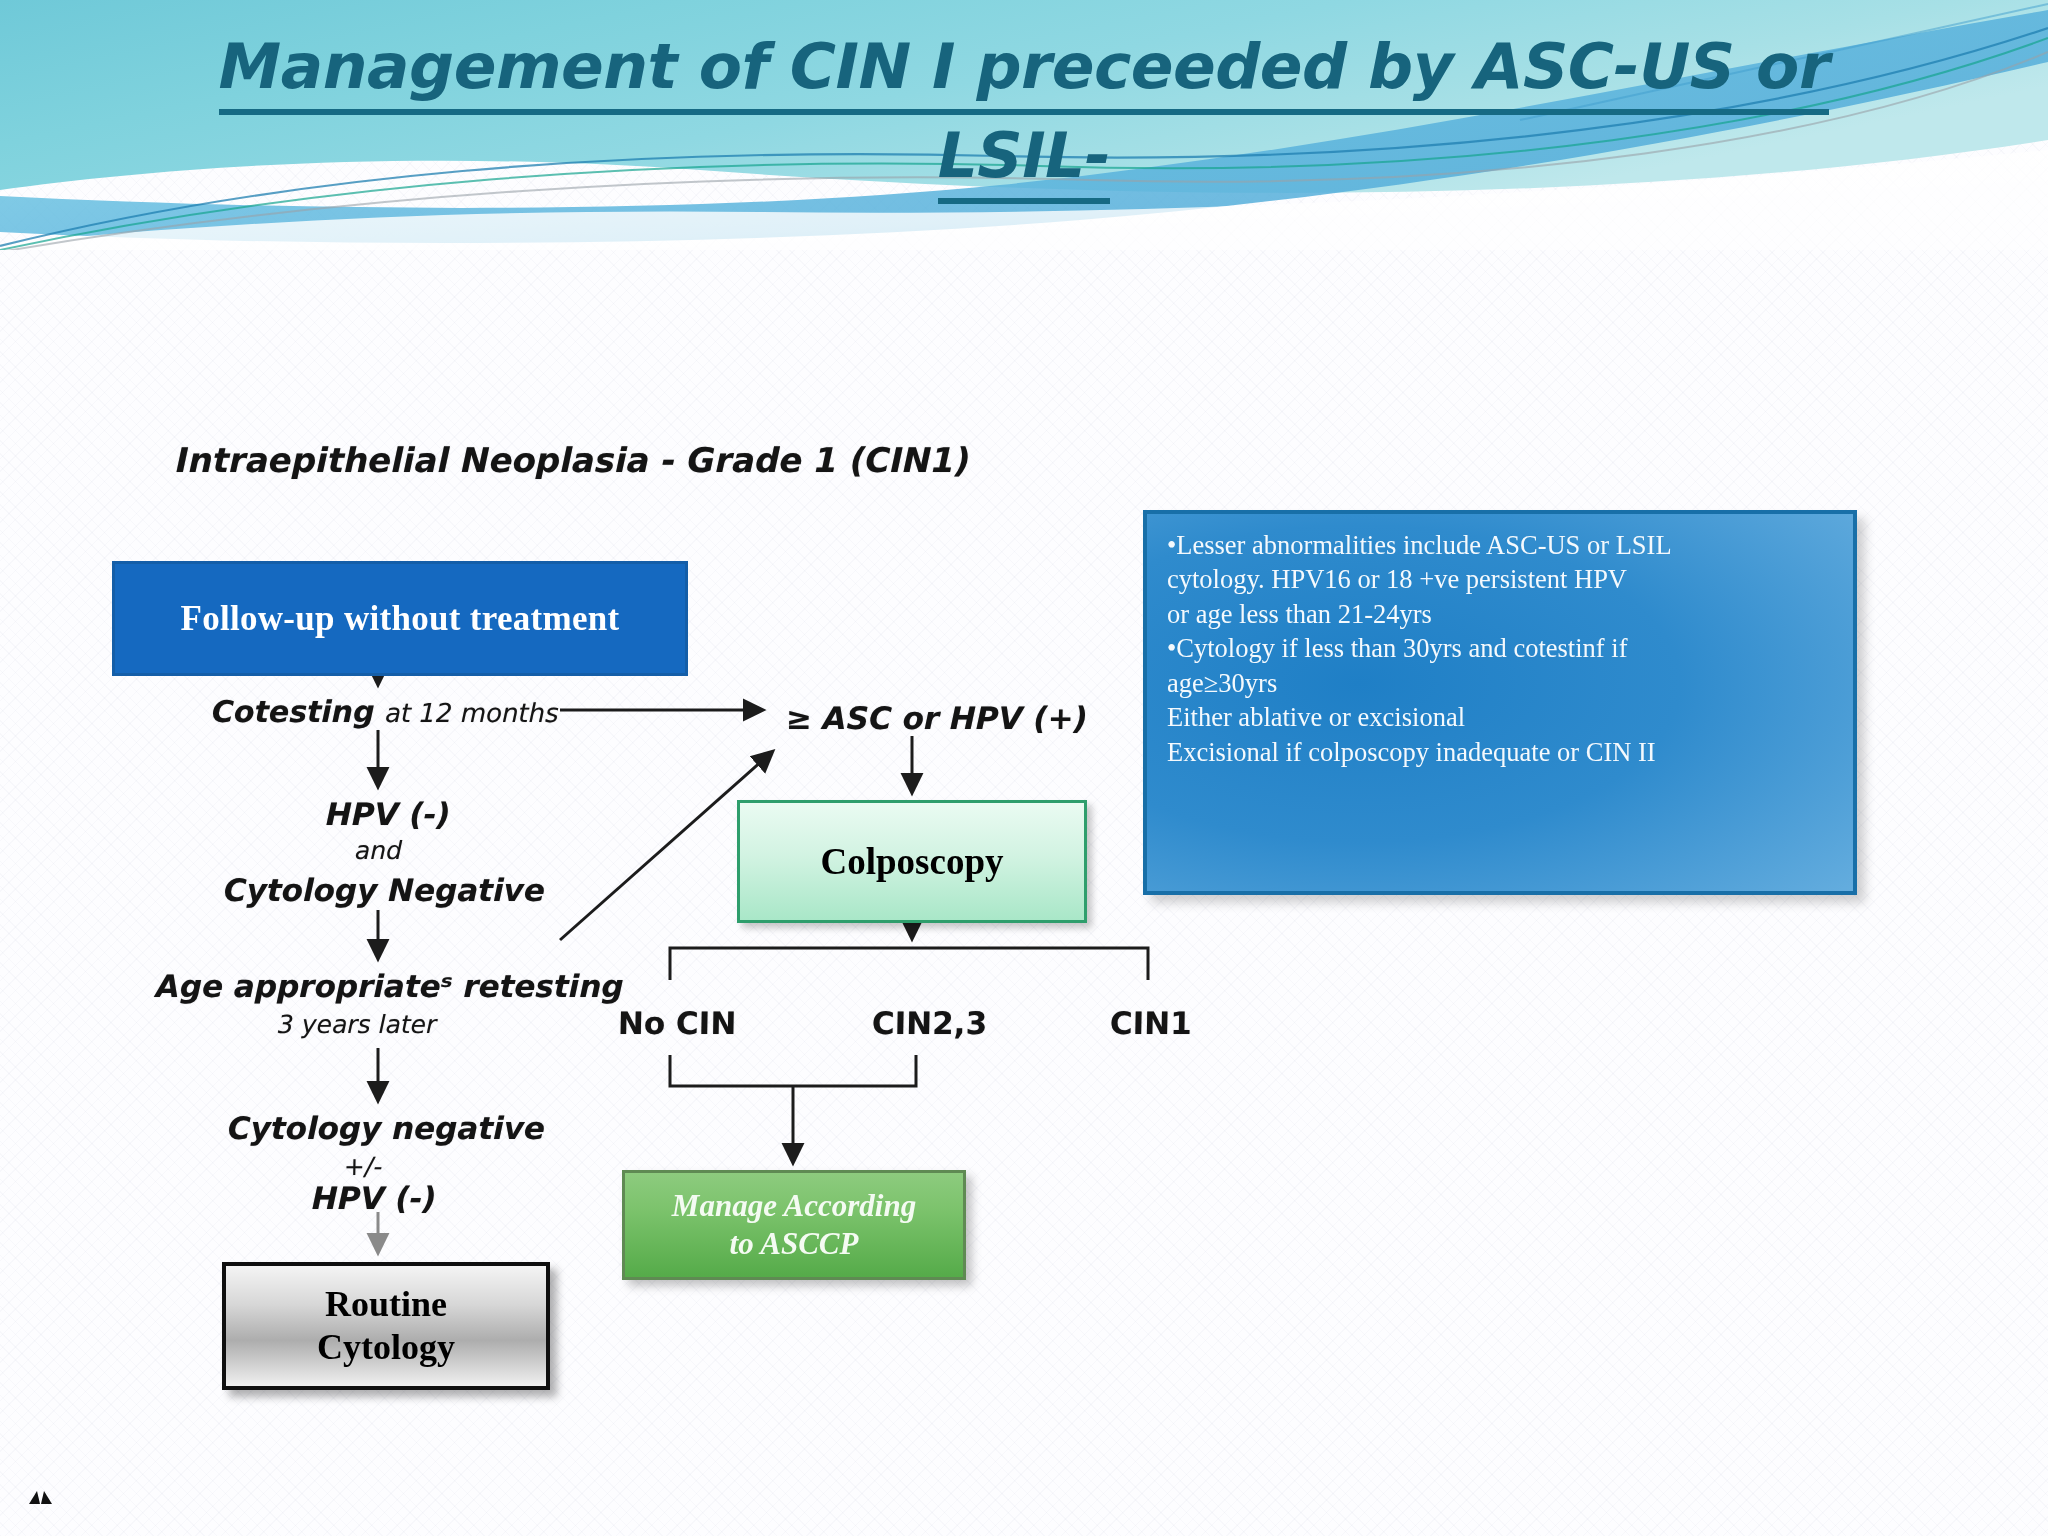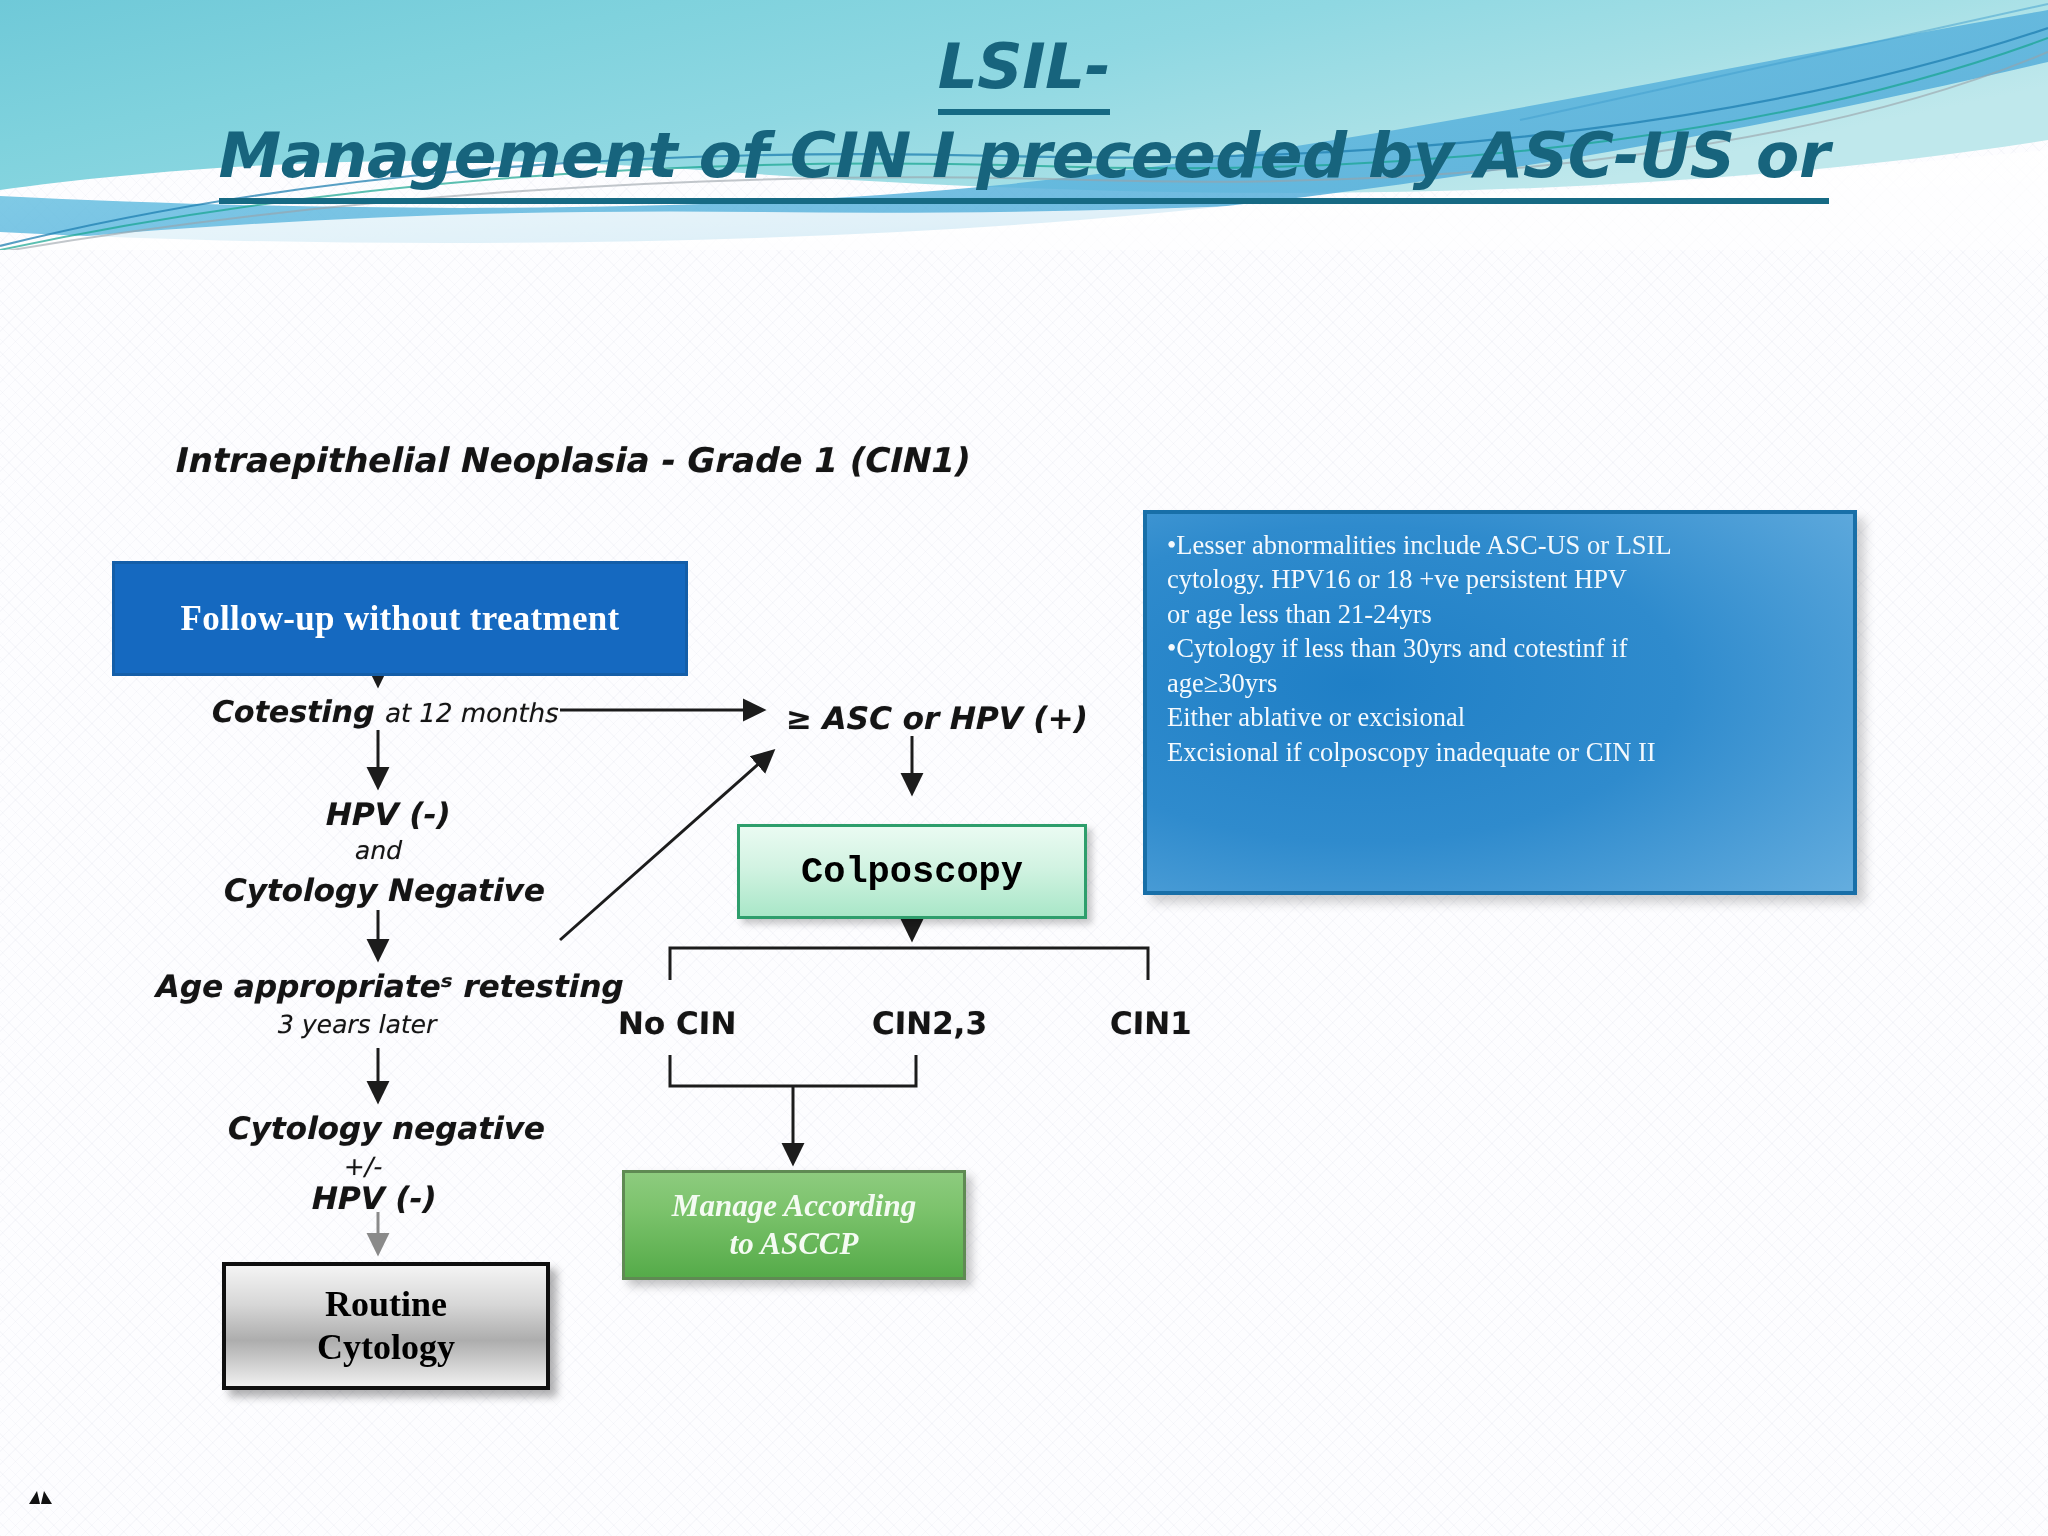--- a/index.html
+++ b/index.html
@@ -92,29 +92,28 @@
     background: #1569c0;
     border: 3px solid #145ea8;
     color: #ffffff;
     font-size: 35px;
     font-weight: bold;
     letter-spacing: .3px;
     margin-top: 44px;
   }
 
   #box-colposcopy {
-    left: 737px; top: 824px;
-    width: 350px; height: 95px;
+    left: 737px; top: 800px;
+    width: 350px; height: 123px;
     background: linear-gradient(180deg, #eafbf2 0%, #d2f3e2 45%, #a9e7c8 100%);
     border: 3px solid #2e9e6c;
     color: #000000;
     font-size: 37px;
     font-weight: bold;
     box-shadow: 5px 5px 7px rgba(0,0,0,.22);
-    font-family: Liberation Mono, monospace;
   }
 
   #box-asccp {
     left: 622px; top: 1170px;
     width: 344px; height: 110px;
     background: linear-gradient(180deg, #8dcb7e 0%, #7cc36c 35%, #55ab49 100%);
     border: 3px solid #5f8a53;
     color: #f4fbf2;
     font-size: 31px;
     font-weight: bold;
@@ -197,22 +196,22 @@
     <path d="M2048,150 C1640,190 1180,218 760,212 C470,208 200,224 0,244 L0,250 H2048 Z" fill="url(#gWhiteSwoosh)"></path>
 
     <path d="M0,246 C280,176 620,146 1000,156 C1420,167 1780,118 2048,28" fill="none" stroke="#1f7fb0" stroke-width="2.2" opacity="0.75"></path>
     <path d="M0,250 C300,186 660,154 1040,166 C1460,180 1810,126 2048,38" fill="none" stroke="#16a48f" stroke-width="2" opacity="0.7"></path>
     <path d="M0,252 C320,198 700,168 1090,180 C1500,192 1840,140 2048,52" fill="none" stroke="#9aa2a8" stroke-width="2" opacity="0.6"></path>
     <path d="M2048,4 C1880,40 1700,82 1520,120" fill="none" stroke="#3f9ecd" stroke-width="2" opacity="0.5"></path>
   </svg>
 </div>
 
 <div id="slide-title">
+  <span class="tline"><span class="tu">Management of CIN I preceeded by ASC-US or</span></span>
   <span class="tline"><span class="tu">LSIL-</span></span>
-  <span class="tline"><span class="tu">Management of CIN I preceeded by ASC-US or</span></span>
 </div>
 
 <div id="flow-canvas">
 
   <div class="scan-label" style="left:176px; top:440px; font-size:34px;">Intraepithelial Neoplasia - Grade 1 (CIN1)</div>
 
   <div class="scan-label" style="left:212px; top:694px; font-size:30px;">
     <span>Cotesting</span>
     <span style="font-weight:normal; font-size:26px;">at 12 months</span>
   </div>

